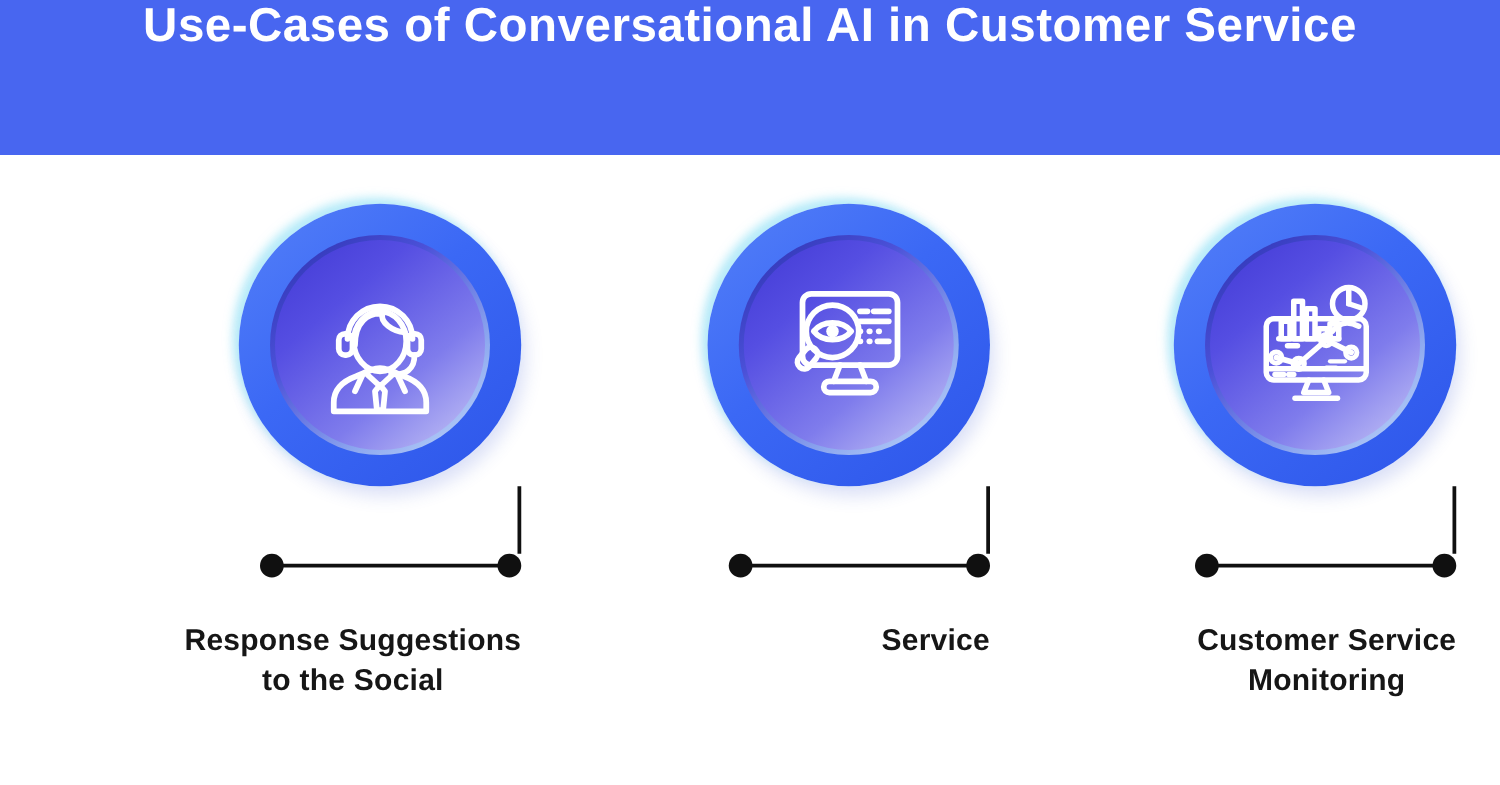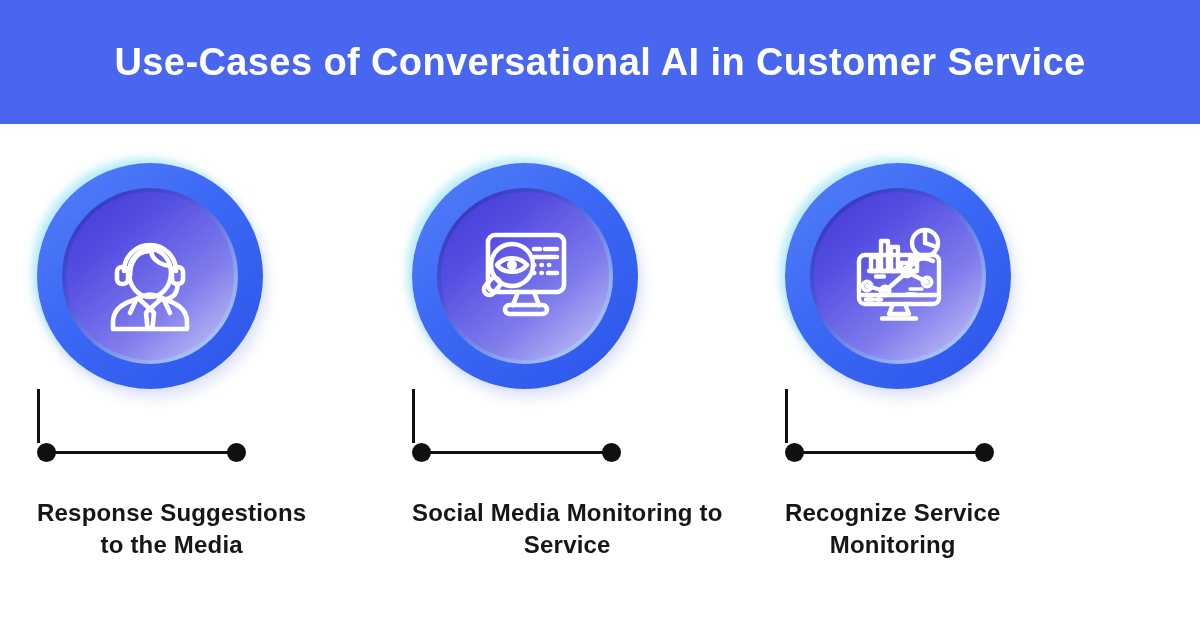--- a/index.html
+++ b/index.html
@@ -20,30 +20,30 @@
   html,body{width:1200px;height:628px;}
   body{
     position:relative;
     background:var(--page-bg,#fff);
     font-family:"Liberation Sans",sans-serif;
     overflow:hidden;
   }
   .banner{
     position:absolute;top:0;left:0;width:1200px;height:124px;
     background:var(--banner-bg,#4866F0);
-    display:flex;align-items:center;justify-content:center;
+    display:flex;align-items:flex-start;justify-content:center;
   }
   .banner h1{
     color:var(--banner-text,#fff);
     font-size:38px;font-weight:700;letter-spacing:.4px;
     text-align:center;white-space:nowrap;
   }
   .column{
     position:absolute;top:163px;width:380px;
-    display:flex;flex-direction:column;align-items:flex-start;
+    display:flex;flex-direction:column;align-items:flex-end;
   }
   .col-1{left:37px;}
   .col-2{left:412px;}
   .col-3{left:785px;}
   .ring{
     position:relative;width:226px;height:226px;border-radius:50%;
     background:linear-gradient(140deg,var(--ring-light,#5480F8) 0%,var(--ring-mid,#3B68F5) 45%,var(--ring-dark,#2D55E9) 100%);
     box-shadow:-5px -5px 8px rgba(125,220,244,.55), 4px 8px 14px rgba(60,90,210,.18);
   }
   .rim{
@@ -103,21 +103,21 @@
     </div>
   </div>
   <div class="vline"></div>
   <div class="hbar">
     <span class="dot left"></span>
     <span class="line"></span>
     <span class="dot right"></span>
   </div>
   <div class="label">
     <div>Response Suggestions</div>
-    <div>to the Media</div>
+    <div>to the Social</div>
   </div>
 </div>
 
 <div class="column col-2">
   <div class="ring">
     <div class="rim">
       <div class="inner">
         <svg class="icon-svg" viewBox="0 0 120 120" fill="none" stroke="#FFFFFF" stroke-width="4.6" stroke-linecap="round" stroke-linejoin="round">
           <rect x="23" y="19" width="76" height="57" rx="7"></rect>
           <path d="M69 33 L75 33"></path>
@@ -140,21 +140,20 @@
       </div>
     </div>
   </div>
   <div class="vline"></div>
   <div class="hbar">
     <span class="dot left"></span>
     <span class="line"></span>
     <span class="dot right"></span>
   </div>
   <div class="label">
-    <div>Social Media Monitoring to</div>
     <div>Service</div>
   </div>
 </div>
 
 <div class="column col-3">
   <div class="ring">
     <div class="rim">
       <div class="inner">
         <svg class="icon-svg" viewBox="0 0 120 120" fill="none" stroke="#FFFFFF" stroke-width="4.4" stroke-linecap="round" stroke-linejoin="round">
           <rect x="21" y="39" width="80" height="49" rx="6"></rect>
@@ -185,16 +184,16 @@
       </div>
     </div>
   </div>
   <div class="vline"></div>
   <div class="hbar">
     <span class="dot left"></span>
     <span class="line"></span>
     <span class="dot right"></span>
   </div>
   <div class="label">
-    <div>Recognize Service</div>
+    <div>Customer Service</div>
     <div>Monitoring</div>
   </div>
 </div>
 
 </body></html>

